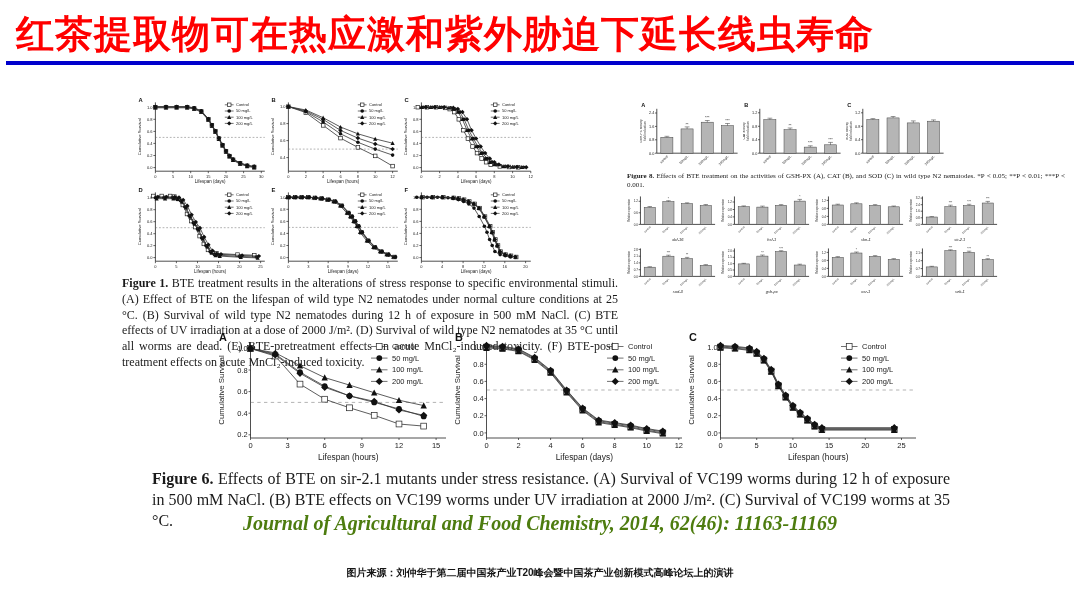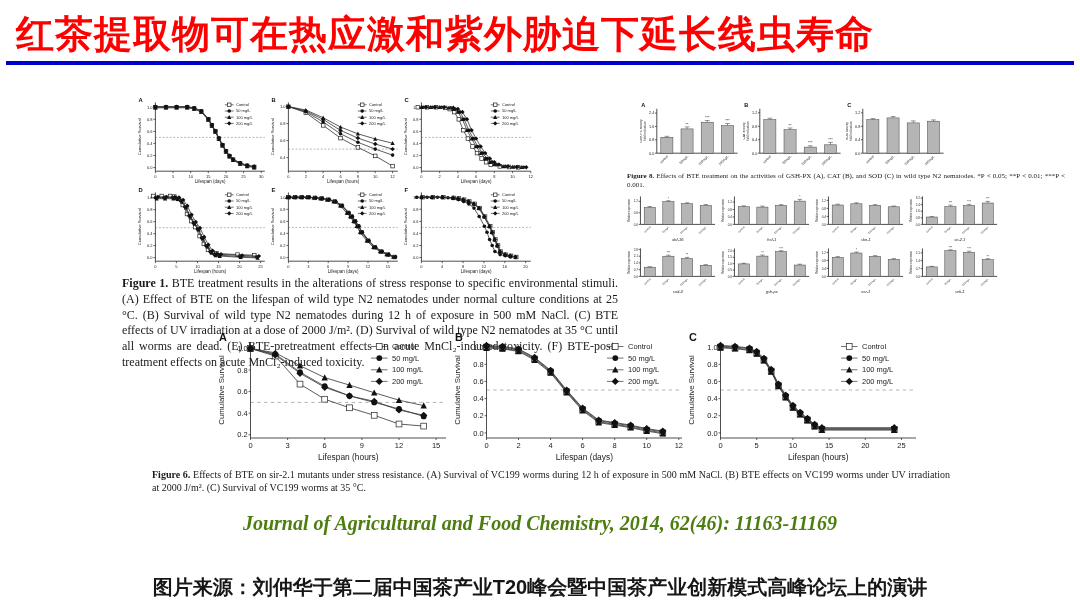--- a/index.html
+++ b/index.html
@@ -9,21 +9,21 @@
          font-size:38px;font-weight:bold;letter-spacing:1px;}
   .rule{position:absolute;top:61px;left:6px;width:1068px;height:4px;}
   .chart{position:absolute;}
   .fig-caption{position:absolute;font-family:"Liberation Serif",serif;color:#1a1a1a;
                text-align:justify;line-height:1.32;}
   .fig-caption .lead{font-weight:bold;}
   .citation{position:absolute;top:512px;left:0;width:100%;text-align:center;
             font-family:"Liberation Serif",serif;font-style:italic;font-weight:700;
             font-size:20px;color:#4d7c0f;}
   .source{position:absolute;top:566px;left:0;width:100%;text-align:center;
-          font-size:20px;font-weight:600;color:#161616;margin-top:8px;}
+          font-size:10px;font-weight:600;color:#161616;}
 </style>
 </head>
 <body>
 
 <div class="slide">
 
   <div class="title" style="color: rgb(255, 0, 0);">红茶提取物可在热应激和紫外胁迫下延长线虫寿命</div>
   <div class="rule" style="background: rgb(0, 0, 204);"></div>
 
   <div class="chart" style="left:137px;top:96px;"><svg xmlns="http://www.w3.org/2000/svg" width="131" height="88" viewBox="0 0 131 88" style="font-family:'Liberation Sans',sans-serif">
@@ -1439,20 +1439,20 @@
         <line x1="155.0" x2="171.5" y1="51.4" y2="51.4" stroke="#333" stroke-width="0.7"></line>
         <path d="M163.3 47.8 L166.9 51.4 L163.3 55.0 L159.6 51.4 Z" fill="#111"></path>
         <text x="176.0" y="54.0" font-size="7.5" fill="#222">200 mg/L</text>
         <text x="132.3" y="129.8" font-size="8.4" text-anchor="middle" fill="#222">Lifespan (hours)</text>
         <g transform="translate(8.3 60.0) rotate(-90)">
           <text font-size="7.875" text-anchor="middle" fill="#222"><tspan x="0" y="0.0">Cumulative Survival</tspan></text>
         </g>
         <text x="3" y="10.5" font-size="10.875" font-weight="bold" fill="#111">C</text>
       </svg></div>
 
-  <div class="fig-caption" style="left:152px;top:468px;width:798px;font-size:10px;">
+  <div class="fig-caption" style="left:152px;top:468px;width:798px;font-size:16px;">
     <span class="lead">Figure 6.</span><span> Effects of BTE on sir-2.1 mutants under stress resistance. (A) Survival of VC199 worms during 12 h of exposure in 500 mM NaCl. (B) BTE effects on VC199 worms under UV irradiation at 2000 J/m². (C) Survival of VC199 worms at 35 °C.</span>
   </div>
 
   <div class="citation">Journal of Agricultural and Food Chemistry, 2014, 62(46): 11163-11169</div>
   <div class="source">图片来源：刘仲华于第二届中国茶产业T20峰会暨中国茶产业创新模式高峰论坛上的演讲</div>
 
 </div>
 
 </body></html>

